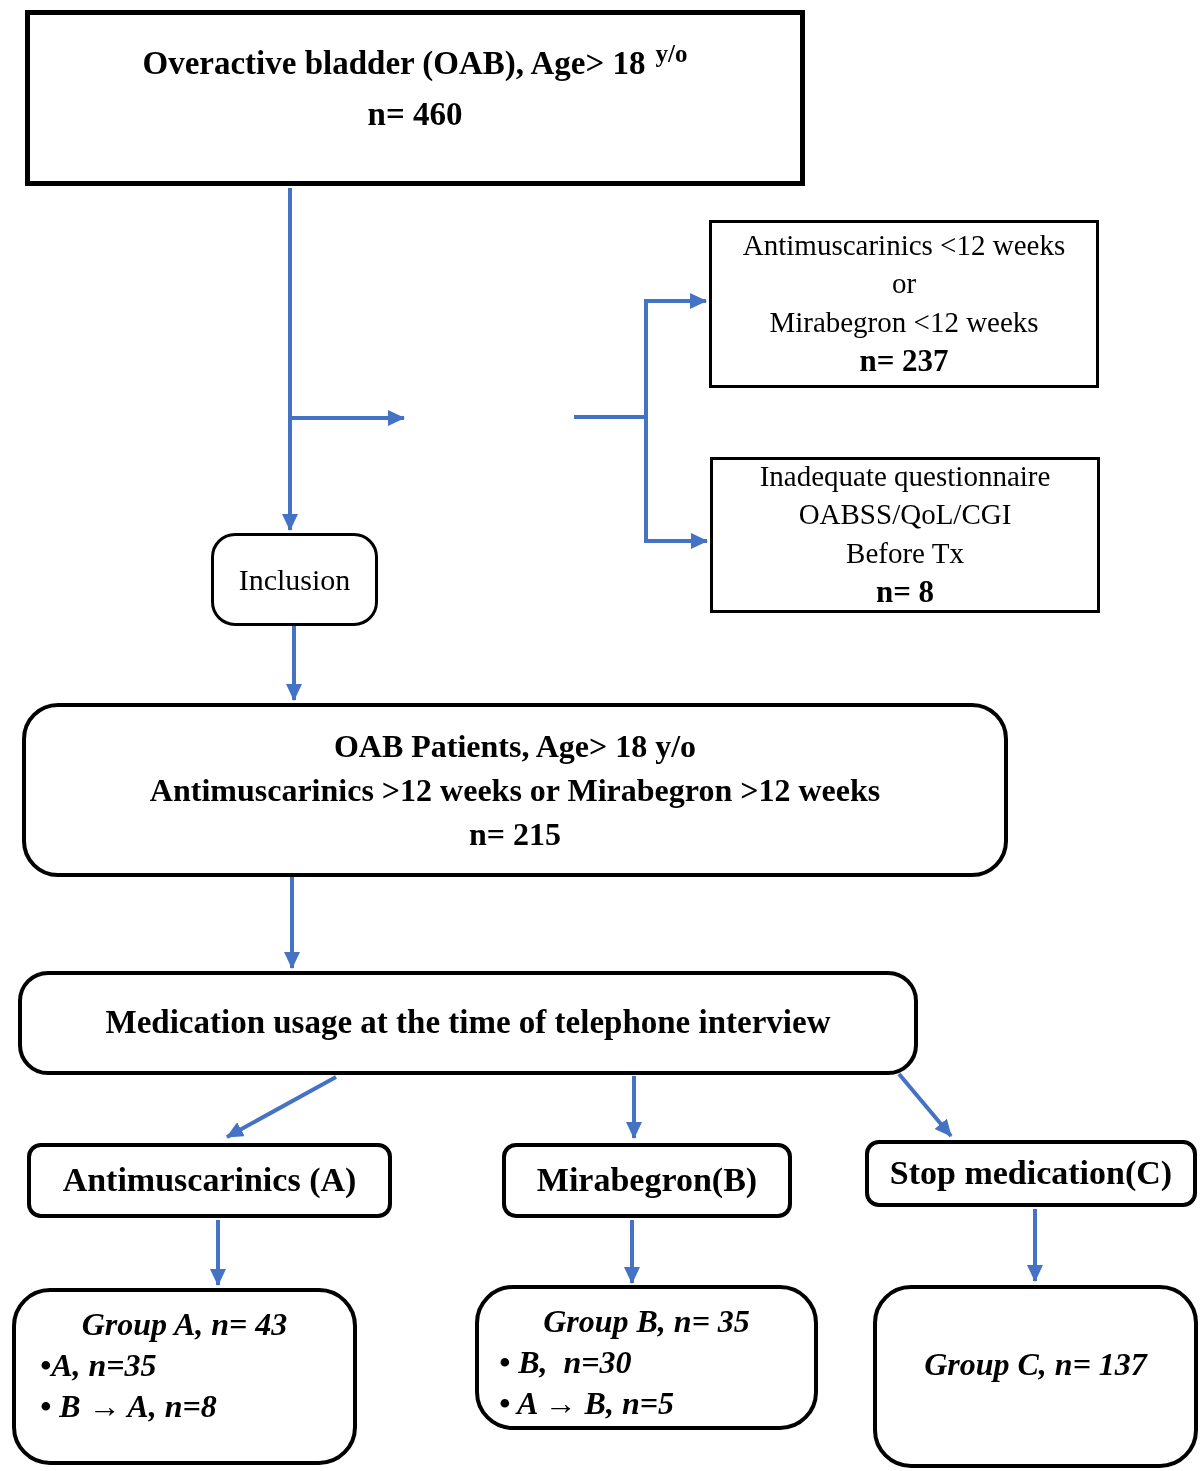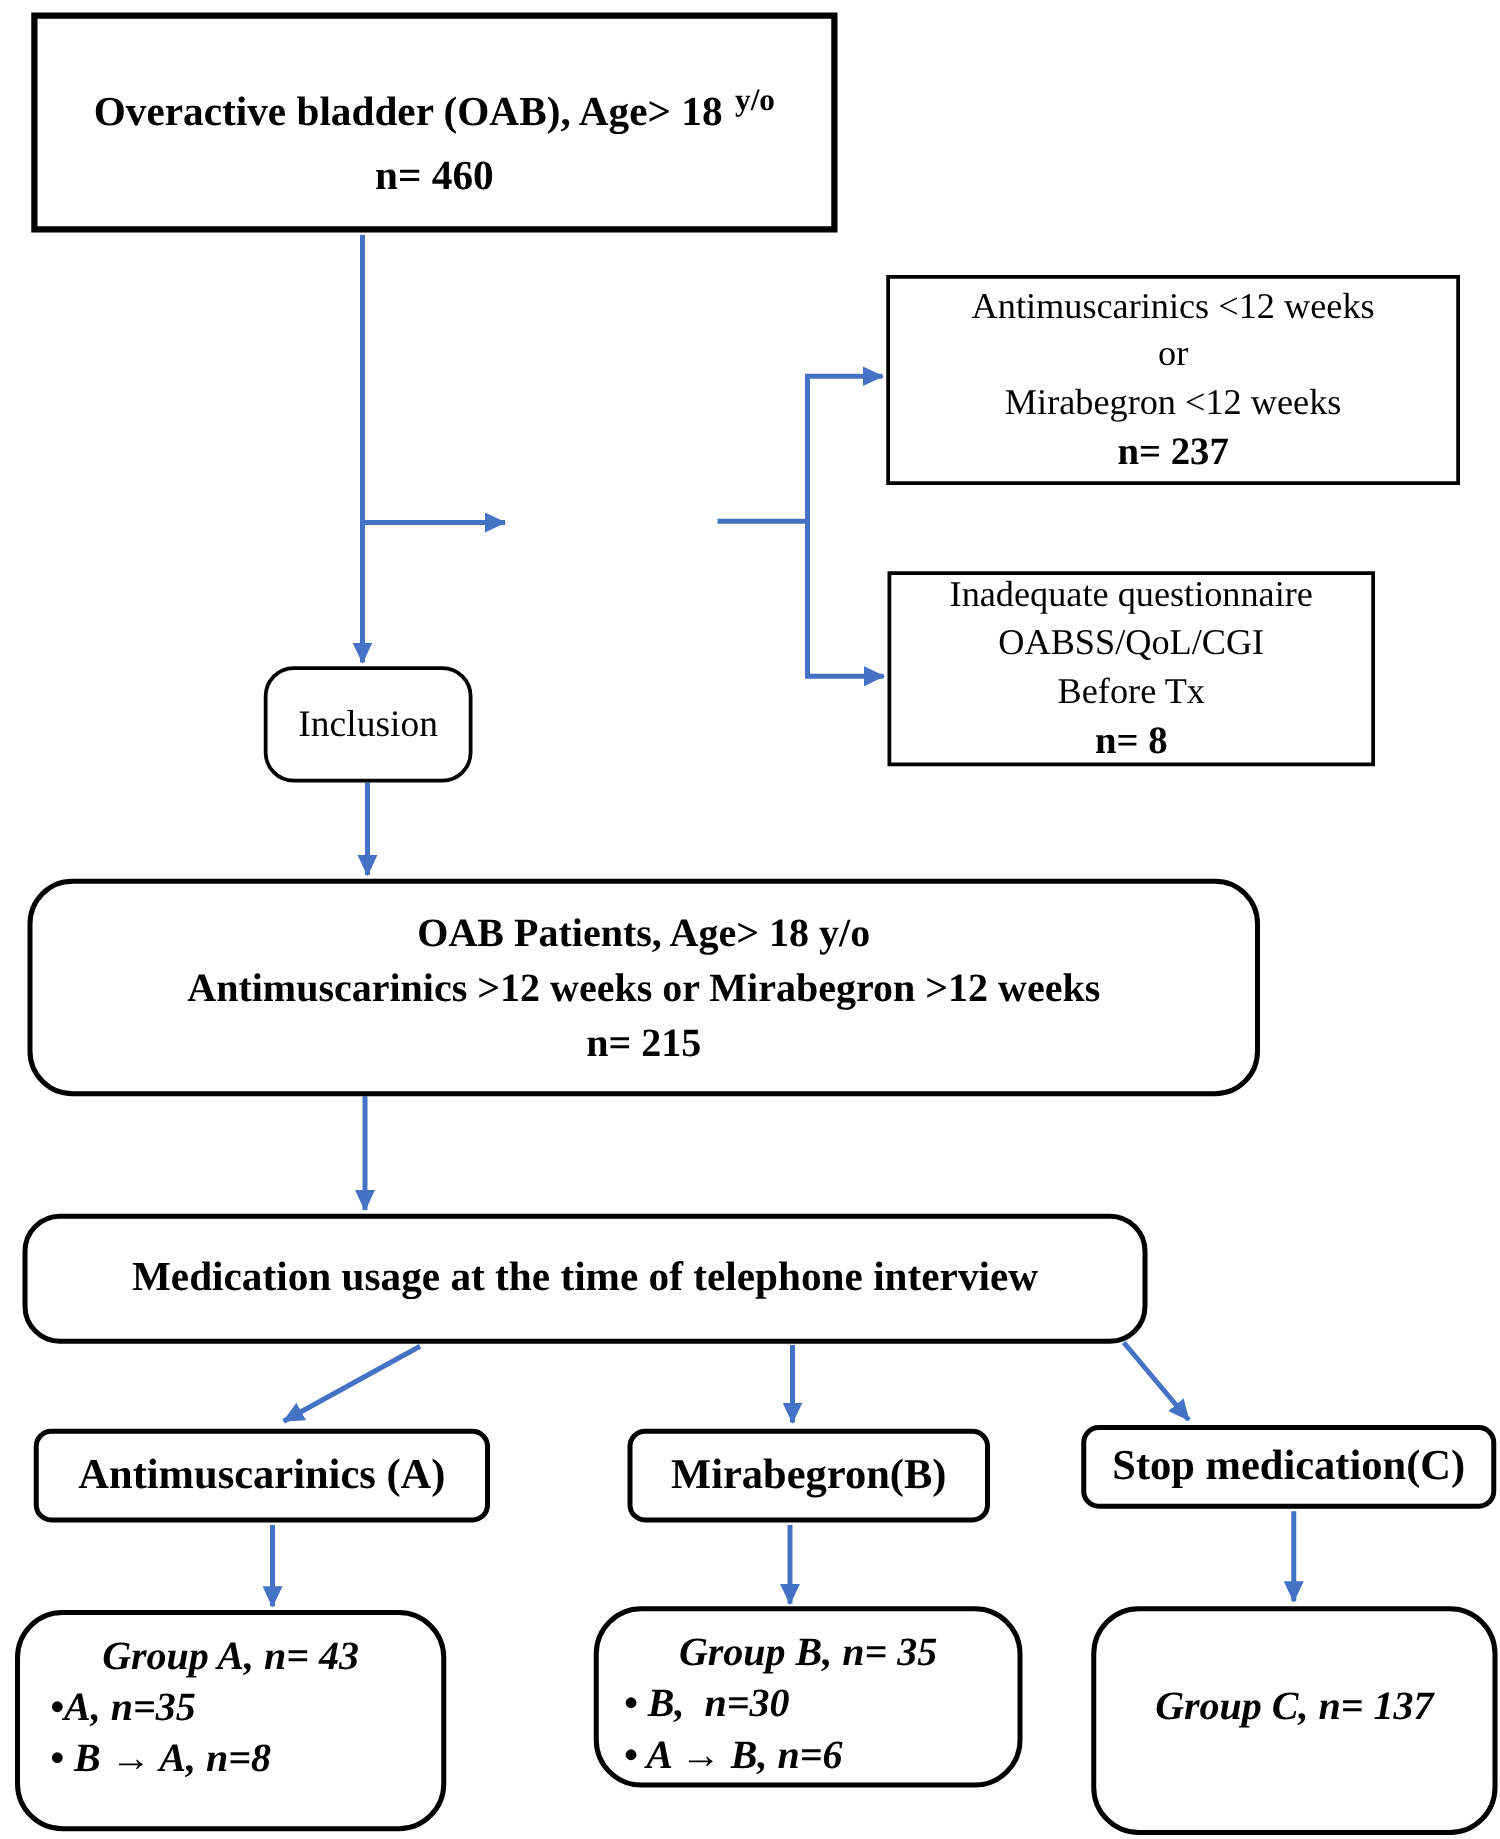--- a/index.html
+++ b/index.html
@@ -10,23 +10,23 @@
   .overlay{position:absolute;left:0;top:0;width:1200px;height:1471px;z-index:1;}
   .overlay path{fill:none;stroke:#4472C4;stroke-width:4;}
   .box{
     position:absolute;background:#fff;border:3px solid #000;box-sizing:border-box;
     display:flex;flex-direction:column;align-items:center;justify-content:center;
     text-align:center;z-index:2;line-height:1.32;
   }
   .b{font-weight:bold;}
   .sup{font-size:25px;vertical-align:super;margin-left:10px;font-weight:bold;}
   
-  .top-box{left:25px;top:10px;width:645px;height:176px;border-width:5px;justify-content:flex-start;padding-top:47px;font-size:33px;line-height:1.55;}
+  .top-box{left:25px;top:10px;width:780px;height:176px;border-width:5px;justify-content:flex-start;padding-top:20px;font-size:33px;line-height:1.55;}
   
-  .excl1{left:709px;top:220px;width:459px;height:168px;font-size:29px;}
+  .excl1{left:709px;top:220px;width:390px;height:168px;font-size:29px;}
   .excl2{left:710px;top:457px;width:390px;height:156px;font-size:29px;}
   .nline{font-size:31px;font-weight:bold;}
   
   .exclusion{left:408px;top:380px;width:166px;height:91px;border-radius:24px;font-size:30px;}
   .inclusion{left:211px;top:533px;width:167px;height:93px;border-radius:24px;font-size:30px;}
   
   .oab{left:22px;top:703px;width:986px;height:174px;border-radius:36px;border-width:4px;font-size:32px;font-weight:bold;line-height:1.38;}
   
   .interview{left:18px;top:971px;width:900px;height:104px;border-radius:30px;border-width:4px;font-size:33px;font-weight:bold;}
   
@@ -117,20 +117,20 @@
 
   <div class="box group group-a">
     <div>Group A, n= 43</div>
     <div class="item">•A, n=35</div>
     <div class="item">• B → A, n=8</div>
   </div>
 
   <div class="box group group-b">
     <div>Group B, n= 35</div>
     <div class="item">• B,  n=30</div>
-    <div class="item">• A → B, n=6</div>
+    <div class="item">• A → B, n=5</div>
   </div>
 
   <div class="box group group-c">
     <div>Group C, n= 137</div>
   </div>
 
 </div>
 
 </body></html>

